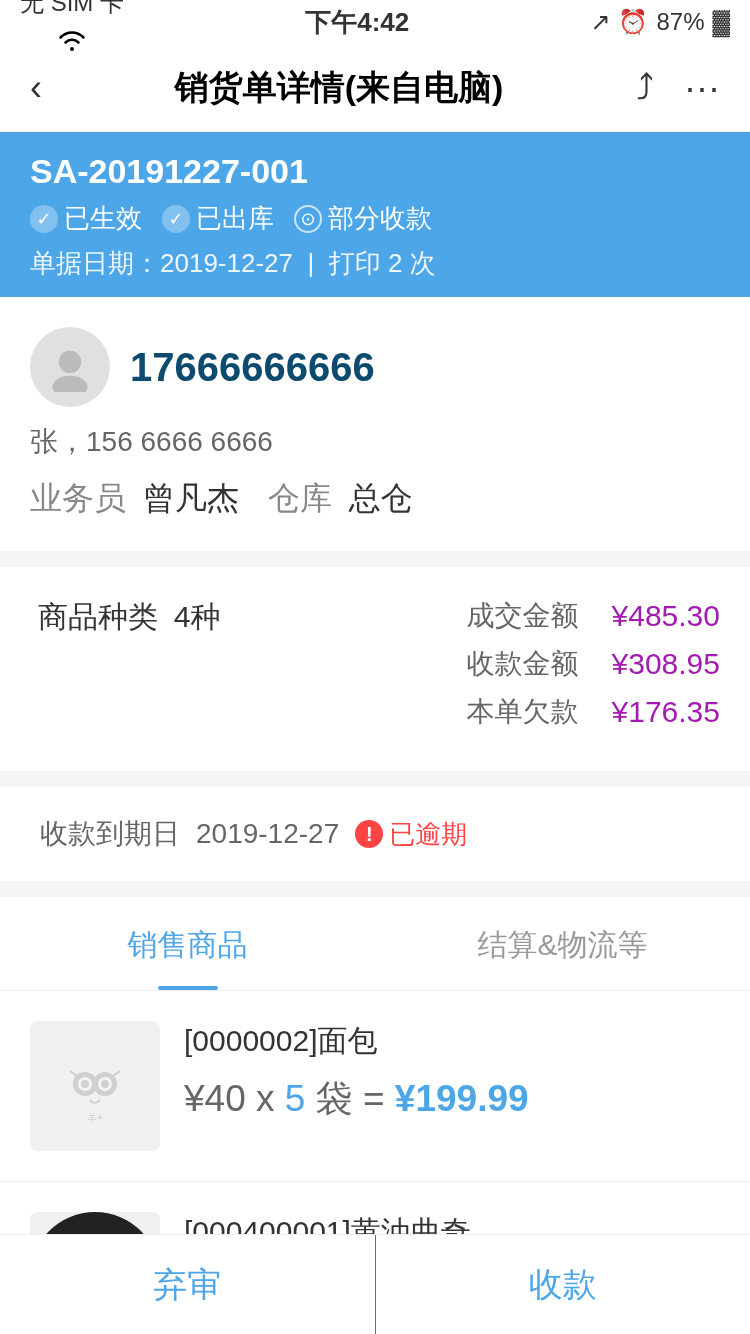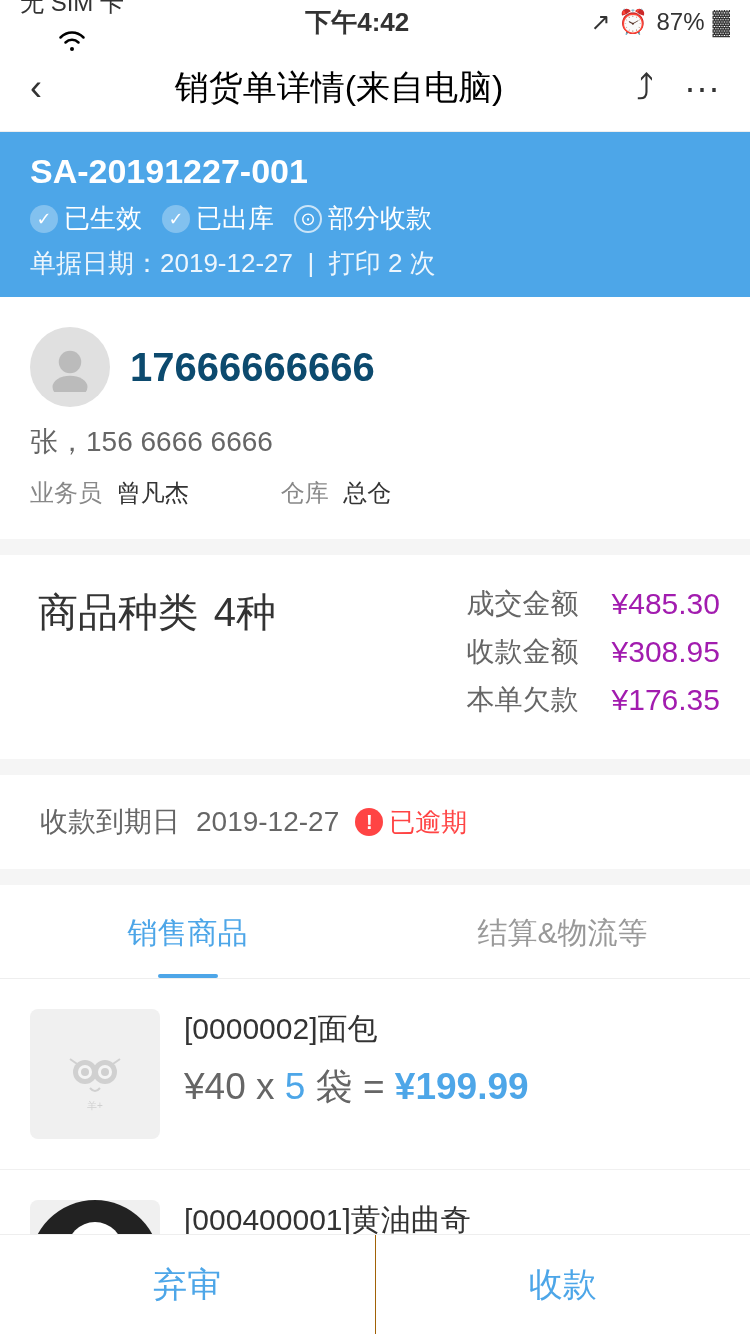--- a/index.html
+++ b/index.html
@@ -33,21 +33,21 @@
       height: 88px;
       background: #fff;
       display: flex;
       align-items: center;
       justify-content: space-between;
       padding: 0 30px;
       border-bottom: 1px solid #eee;
     }
     .nav-title {
       font-size: 34px;
-      font-weight: 400;
+      font-weight: 700;
       color: #000;
       text-align: center;
     }
     .nav-icon {
       font-size: 36px;
       color: #333;
       cursor: pointer;
     }
     .nav-right { display: flex; align-items: center; gap: 30px; }
 
@@ -128,37 +128,37 @@
       font-weight: 600;
       color: #0c4a6e;
     }
     .customer-sub {
       font-size: 28px;
       color: #666;
       margin-bottom: 16px;
     }
     .customer-meta {
       display: flex;
-      gap: 92px;
-      font-size: 24px;
+      gap: 29px;
+      font-size: 32px;
       color: #333;
     }
     .meta-label { color: #888; margin-right: 8px; }
 
     
     .summary-section {
       background: #fff;
       padding: 30px;
       margin-bottom: 16px;
       display: flex;
       justify-content: space-between;
       align-items: flex-start;
     }
     .summary-left { font-size: 28px; color: #666; }
-    .summary-left span { color: #333; margin-left: 8px; font-size: 40px; }
+    .summary-left span { color: #333; margin-left: 8px; font-size: 30px; }
     .summary-right { text-align: right; }
     .summary-row {
       display: flex;
       justify-content: flex-end;
       align-items: center;
       gap: 33px;
       margin-bottom: 10px;
       font-size: 28px;
       color: #666;
     }

